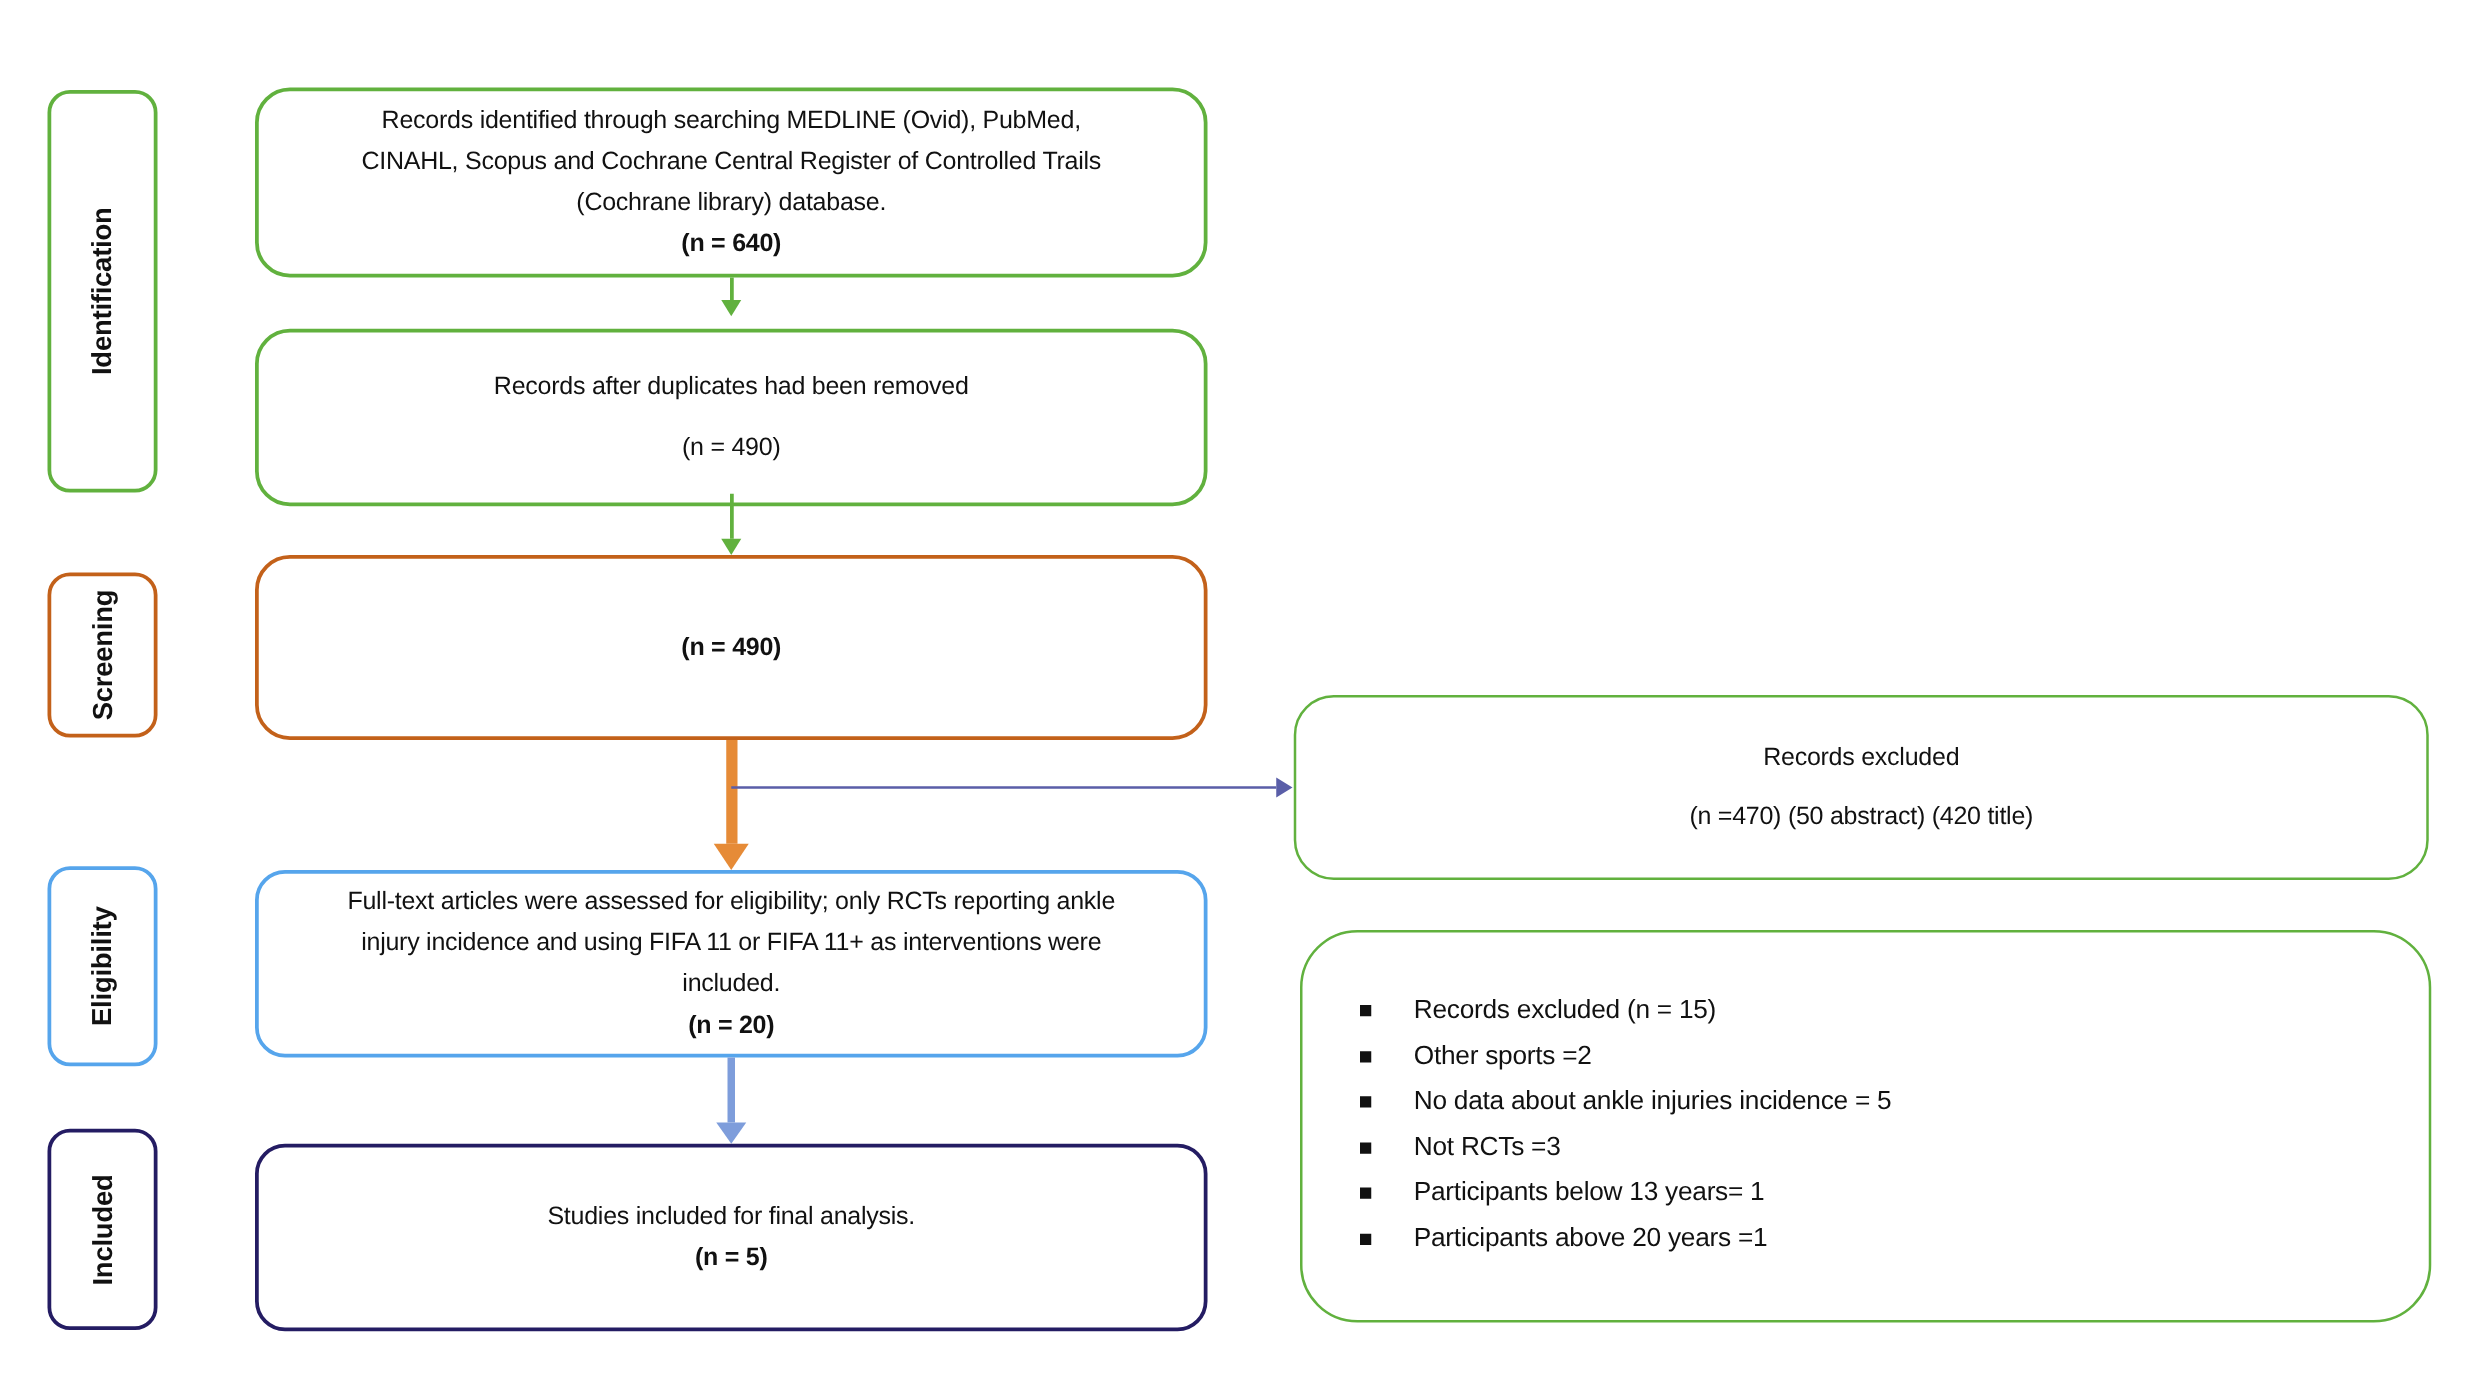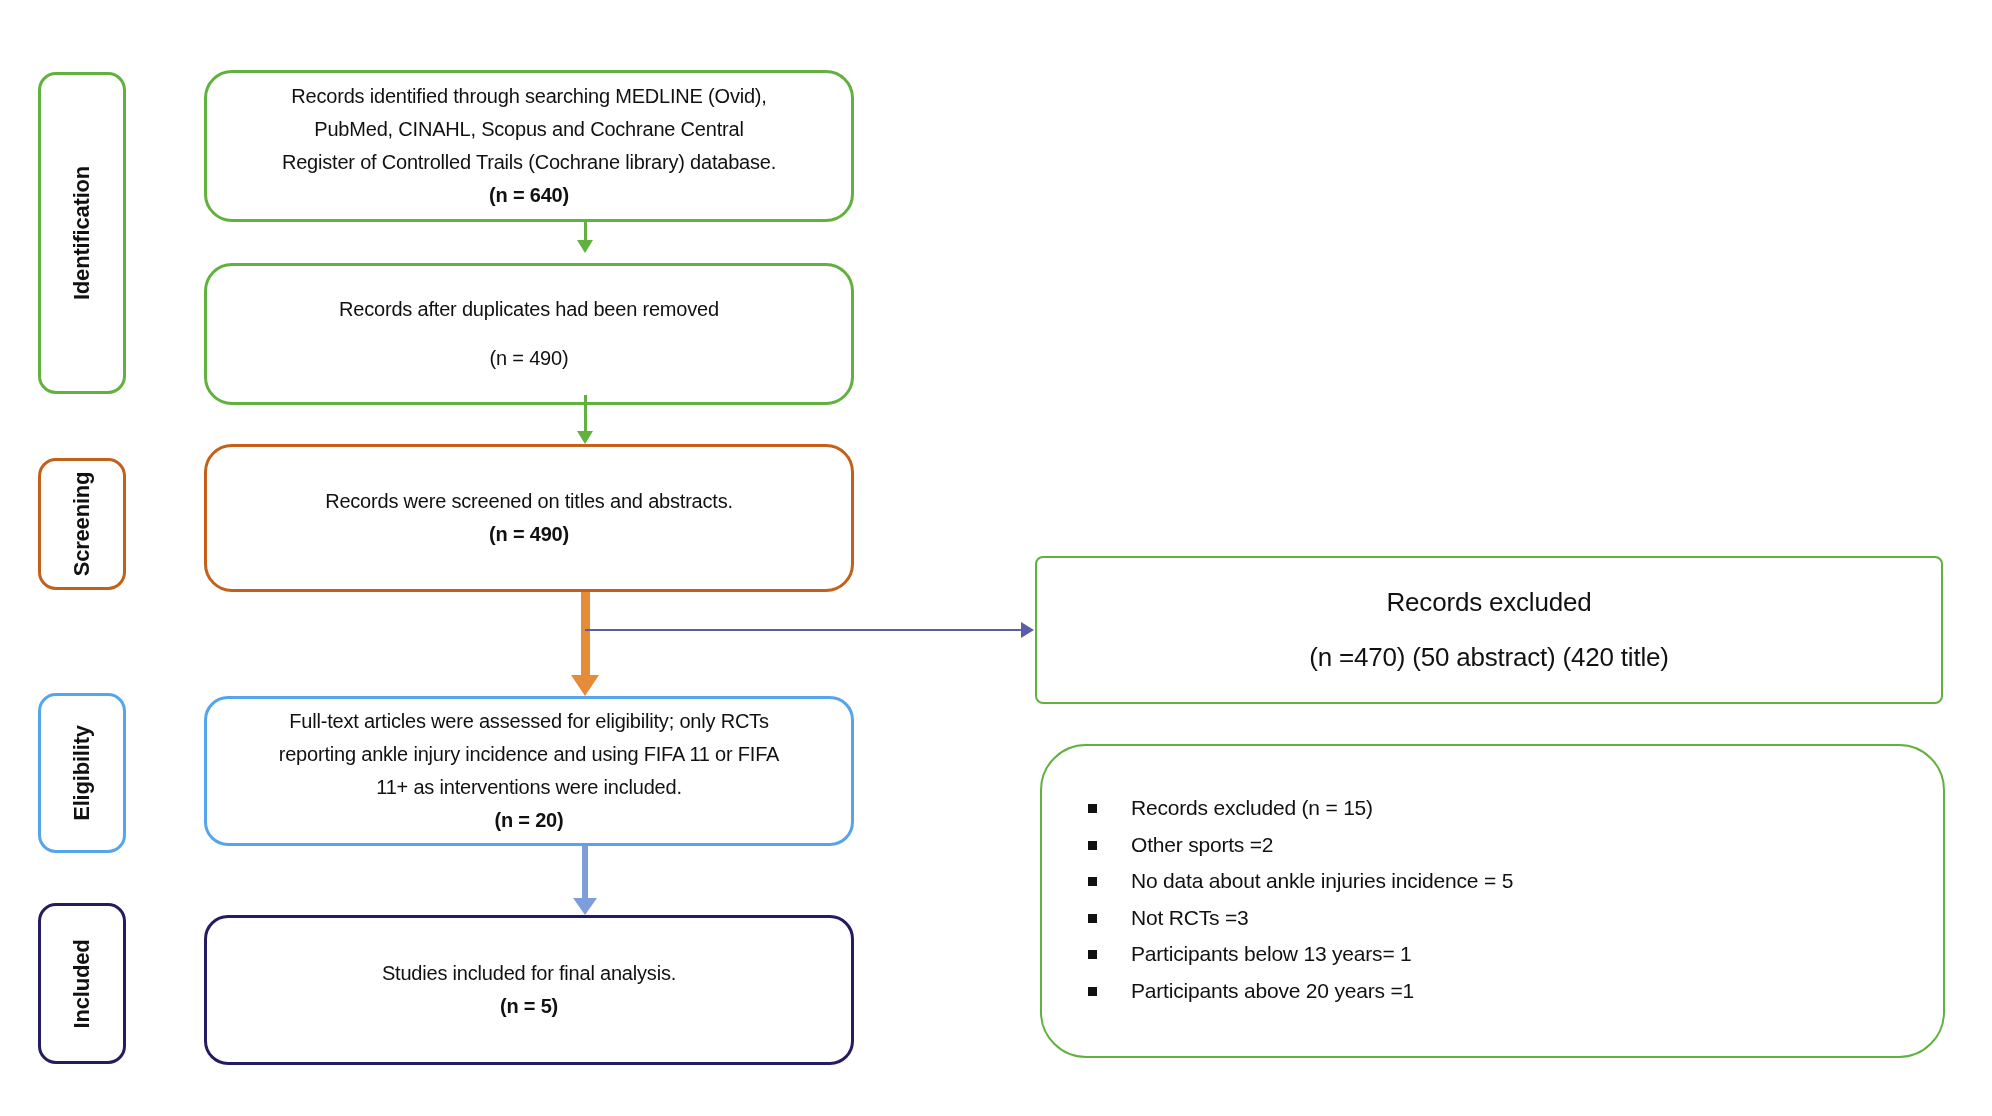--- a/index.html
+++ b/index.html
@@ -13,37 +13,37 @@
     border:3px solid #000;border-radius:18px;background:#fff;
     display:flex;align-items:center;justify-content:center;
   }
   .stage span{transform:rotate(-90deg);white-space:nowrap;font-weight:bold;font-size:22px;}
   .stage.identification{top:72px;height:322px;border-color:var(--green);}
   .stage.screening{top:458px;height:132px;border-color:var(--orange-dark);}
   .stage.eligibility{top:693px;height:160px;border-color:var(--light-blue);}
   .stage.included{top:903px;height:161px;border-color:var(--navy);}
   
   .fbox{
-    position:absolute;left:204px;width:650px;box-sizing:border-box;background:#fff;
+    position:absolute;left:204px;width:762px;box-sizing:border-box;background:#fff;
     border:3px solid #000;border-radius:28px;
     display:flex;flex-direction:column;align-items:center;justify-content:center;
     text-align:center;font-size:20px;line-height:33px;padding:6px 70px;
   }
   .fbox .count{font-size:20px;}
   .bold{font-weight:bold;}
   .box-identified{top:70px;height:152px;border-color:var(--green);}
   .box-duplicates{top:263px;height:142px;border-color:var(--green);}
   .box-duplicates .count{margin-top:16px;}
   .box-screened{top:444px;height:148px;border-color:var(--orange-dark);}
   .box-fulltext{top:696px;height:150px;border-color:var(--light-blue);border-radius:24px;}
   .box-final{top:915px;height:150px;border-color:var(--navy);border-radius:24px;}
   
   .sbox{
-    position:absolute;box-sizing:border-box;background:#fff;border-radius:8px;
-    font-size:26px;
+    position:absolute;box-sizing:border-box;background:#fff;border-radius:32px;
+    font-size:20px;
   }
   .box-excluded{
     left:1035px;top:556px;width:908px;height:148px;border:2.5px solid var(--green);
     display:flex;flex-direction:column;align-items:center;justify-content:center;
     text-align:center;gap:24px;
   }
   .box-reasons{
     left:1040px;top:744px;width:905px;height:314px;border:2.5px solid var(--green);
     border-radius:46px;padding:50px 40px 0 46px;font-size:21px;
   }
@@ -105,21 +105,20 @@
     <div>Records after duplicates had been removed</div>
     <div class="count">(n = 490)</div>
   </div>
 
   <div class="arrow-v ga arrow-g2">
     <div class="shaft"></div>
       <div class="head"></div>
   </div>
 
   <div class="fbox box-screened">
-    <div>Records were screened on titles and abstracts.</div>
     <div class="count bold">(n = 490)</div>
   </div>
 
   <div class="arrow-v arrow-orange">
     <div class="shaft"></div>
       <div class="head"></div>
   </div>
 
   <div class="connector">
     <div class="shaft"></div>

